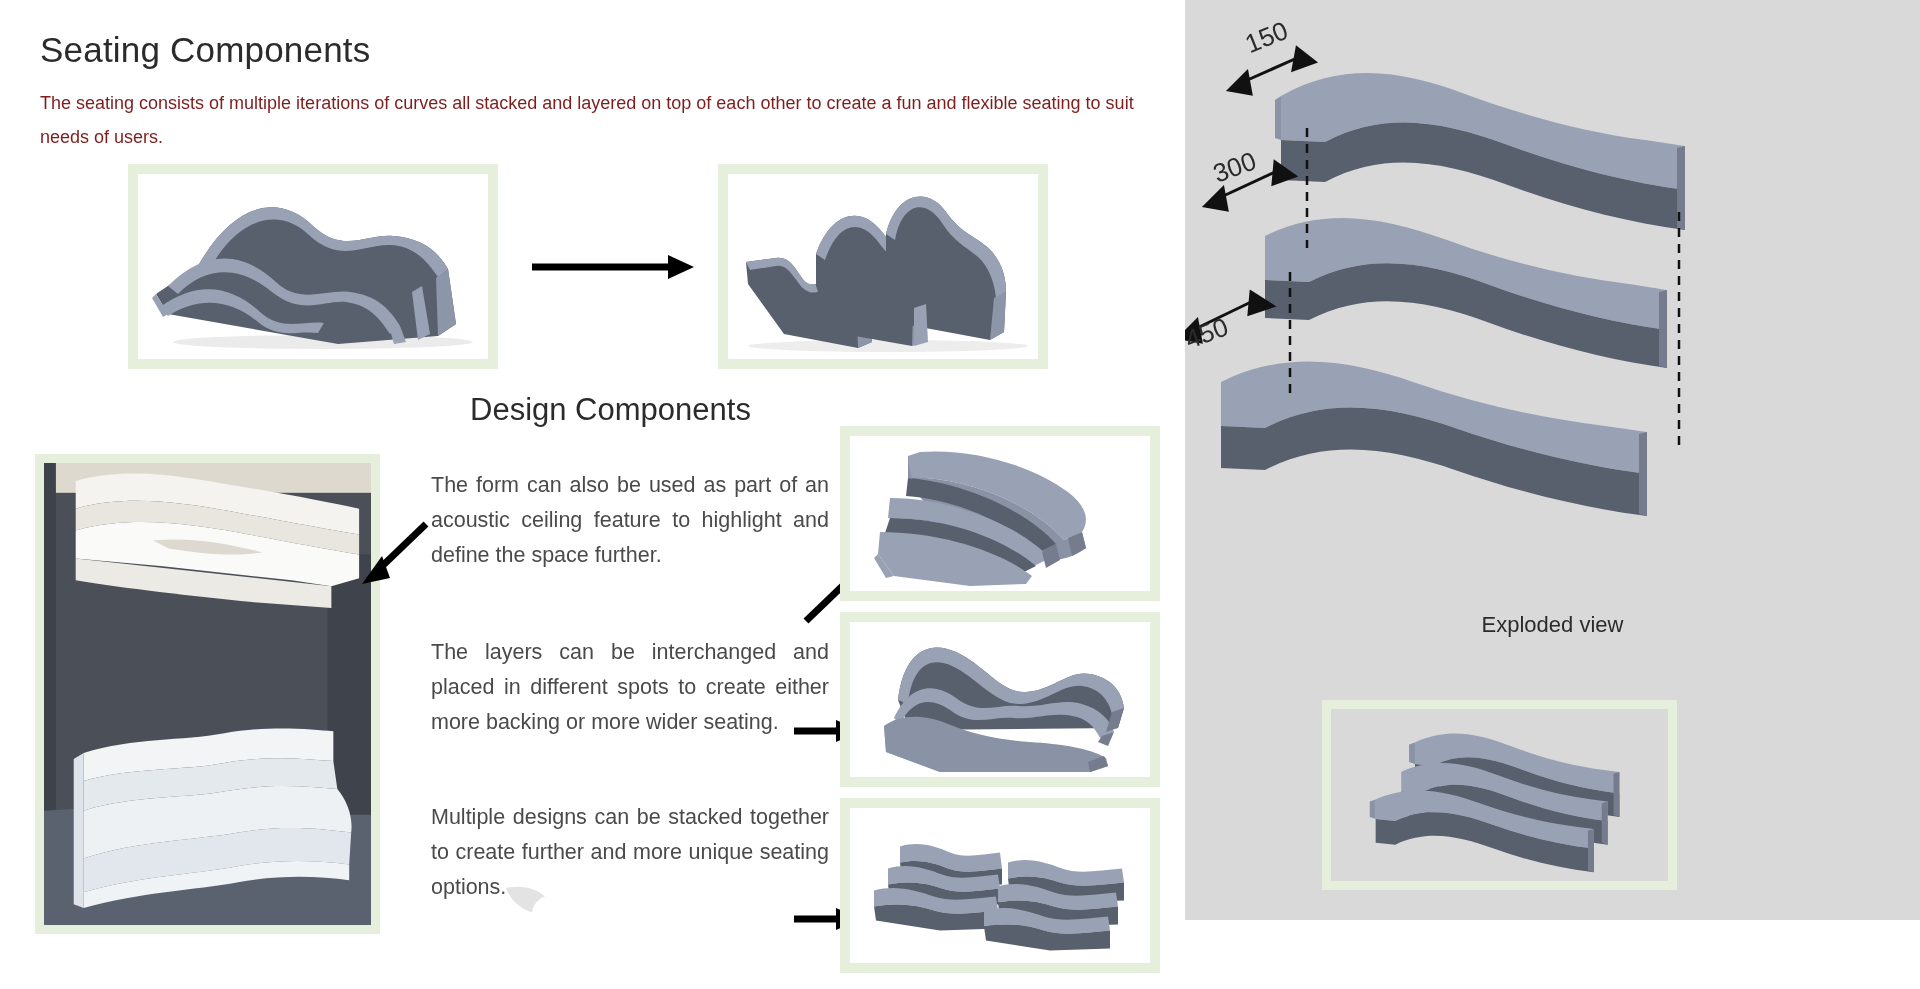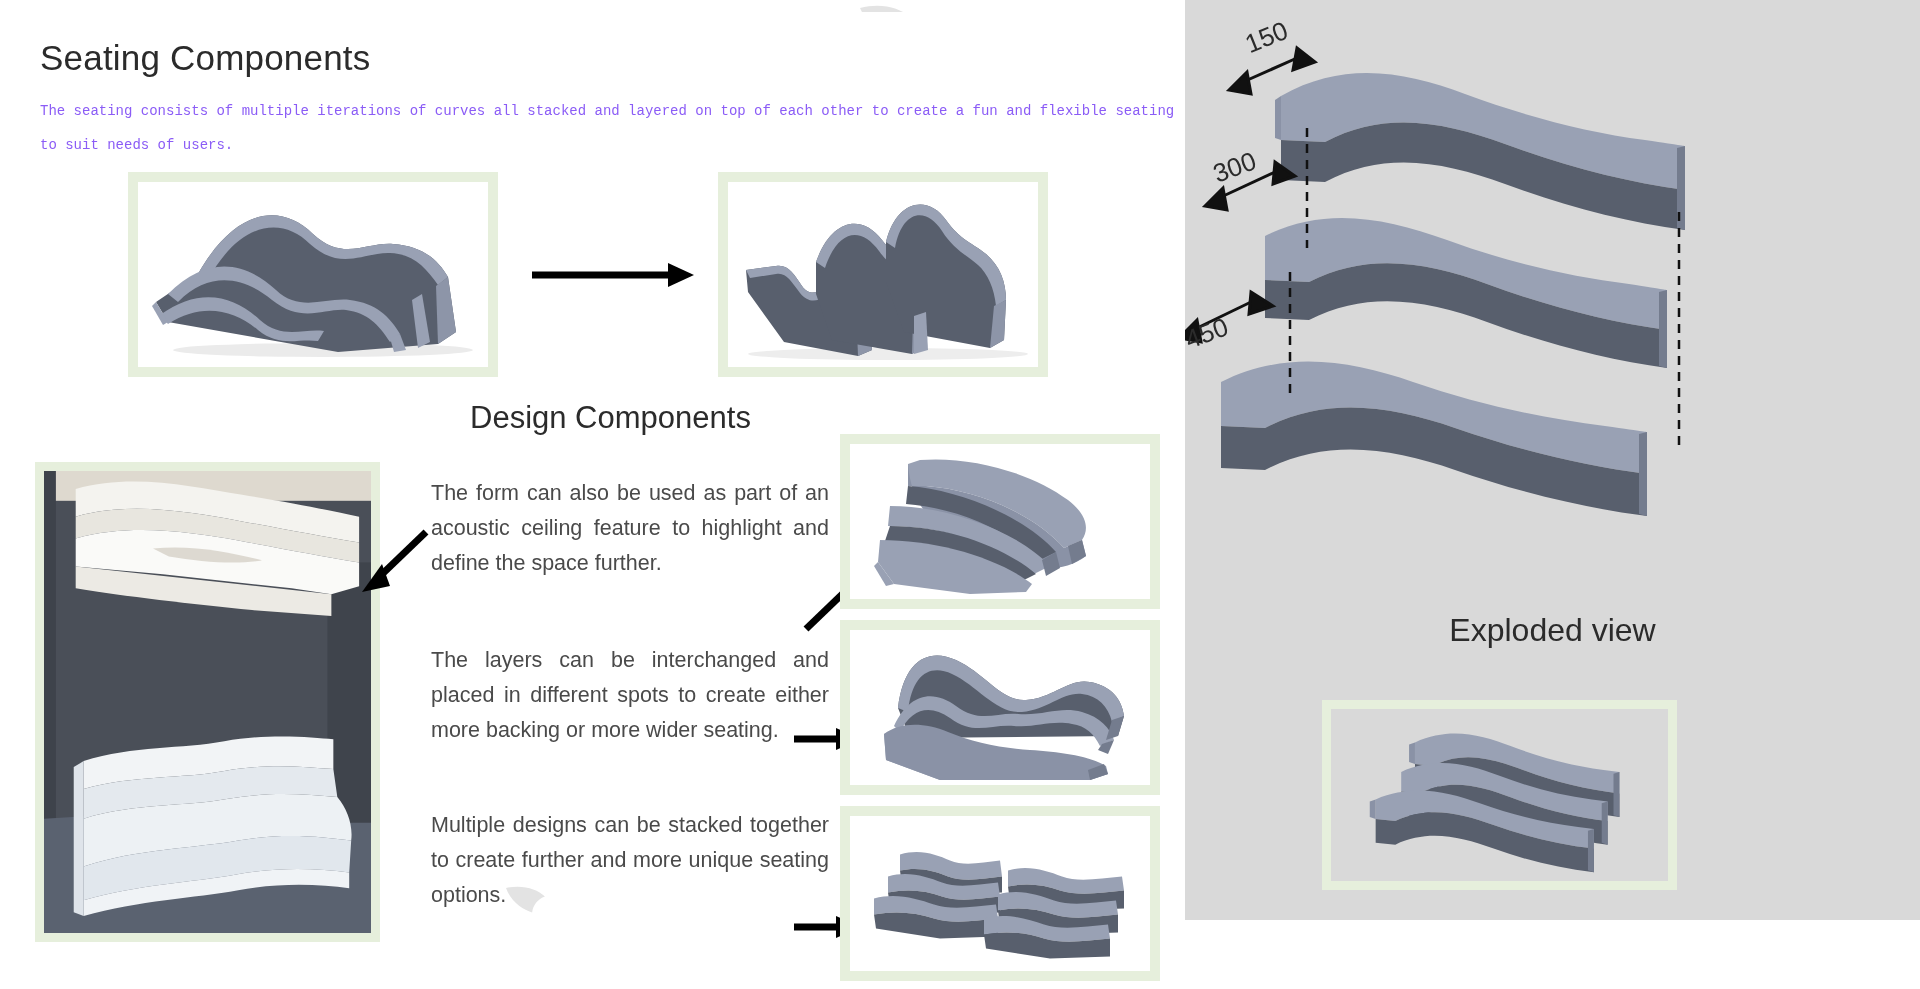--- a/index.html
+++ b/index.html
@@ -10,30 +10,30 @@
     color:#3a3a3a;
     overflow:hidden;
     position:relative;
   }
   .page{position:absolute;inset:0;}
 
   
   .leaf{position:absolute;opacity:1;pointer-events:none;}
 
   
-  .left-pane{position:absolute;left:0;top:12px;width:1185px;height:834px;background:#fff;}
+  .left-pane{position:absolute;left:0;top:4px;width:1185px;height:834px;background:#fff;}
 
   .title{
     position:absolute;left:40px;top:26px;
     font-size:35px;font-weight:400;color:#2b2b2b;
     letter-spacing:0.2px;white-space:nowrap;
   }
   .intro{
     position:absolute;left:40px;top:82px;width:1135px;
-    font-size:14px;line-height:34px;color:#8b5cf6;font-family:Liberation Mono, monospace;
+    font-size:18px;line-height:34px;color:#7f1d1d;
   }
 
   .frame{
     position:absolute;
     border:10px solid #e6efdc;
     background:#ffffff;
     box-sizing:border-box;
     overflow:hidden;
   }
   .frame>svg,.frame>.render{display:block;width:100%;height:100%;}
@@ -61,21 +61,21 @@
 
   .arrow-svg{position:absolute;pointer-events:none;}
 
   
   .right-pane{
     position:absolute;left:1185px;top:0;width:735px;height:920px;
     background:#d9d9d9;
   }
   .exploded-label{
     position:absolute;left:0;top:612px;width:735px;
-    text-align:center;font-size:32px;color:#2b2b2b;
+    text-align:center;font-size:22px;color:#2b2b2b;
   }
   #frame-exploded-view{
     position:absolute;left:137px;top:700px;width:355px;height:190px;
     border:9px solid #e6efdc;background:#d9d9d9;box-sizing:border-box;overflow:hidden;
   }
   .dim-label{
     position:absolute;font-size:26px;color:#2b2b2b;
     font-family:"Liberation Sans", sans-serif;
   }
   #dim-150{left:60px;top:22px;transform:rotate(-22deg);}

